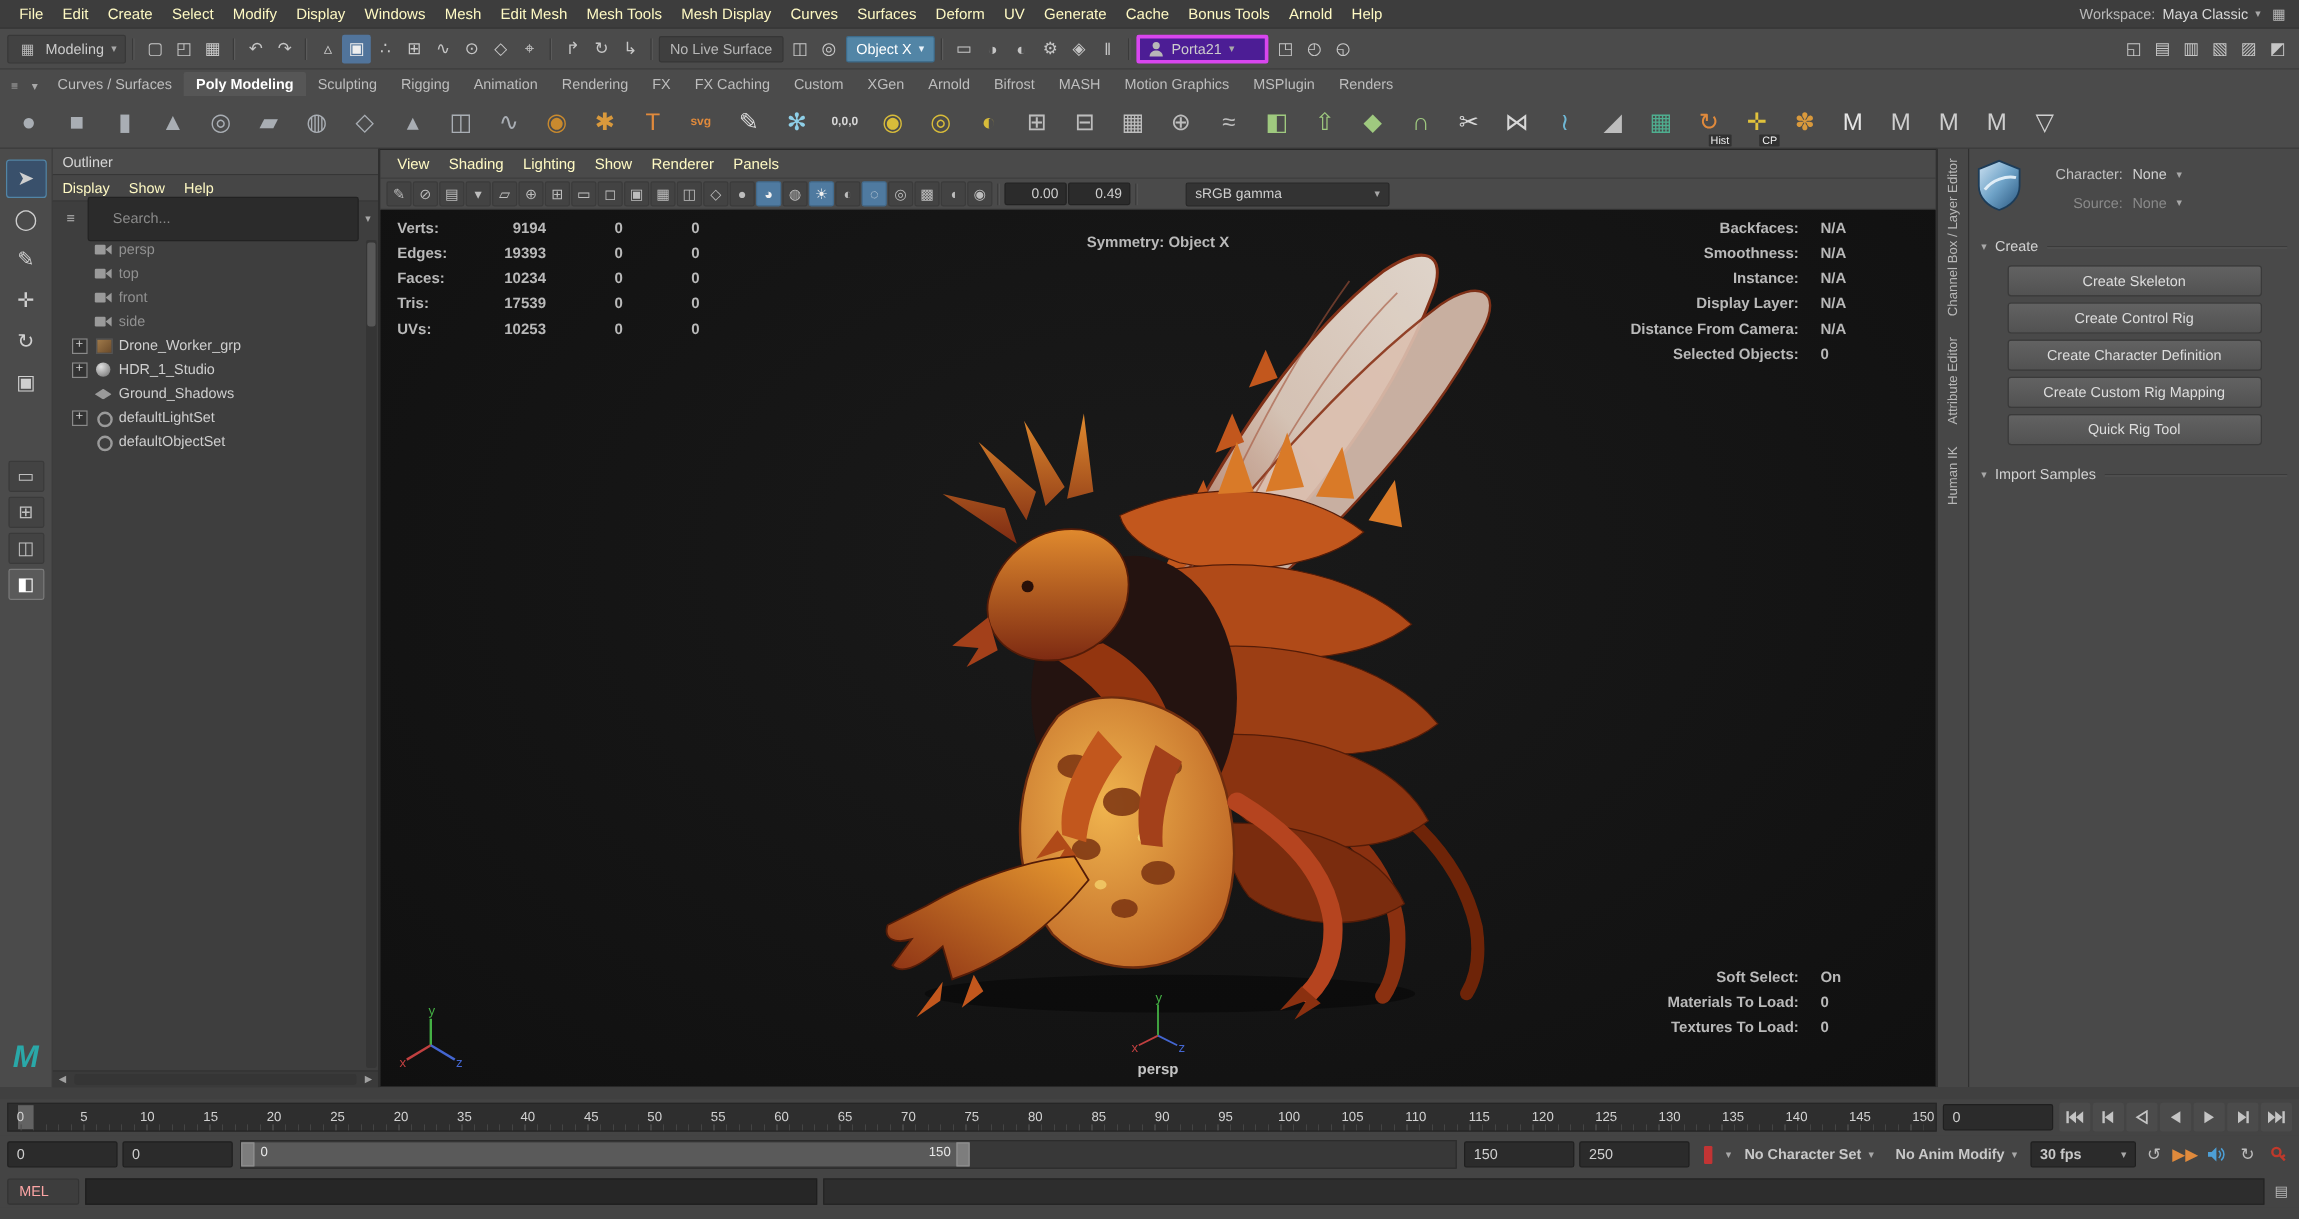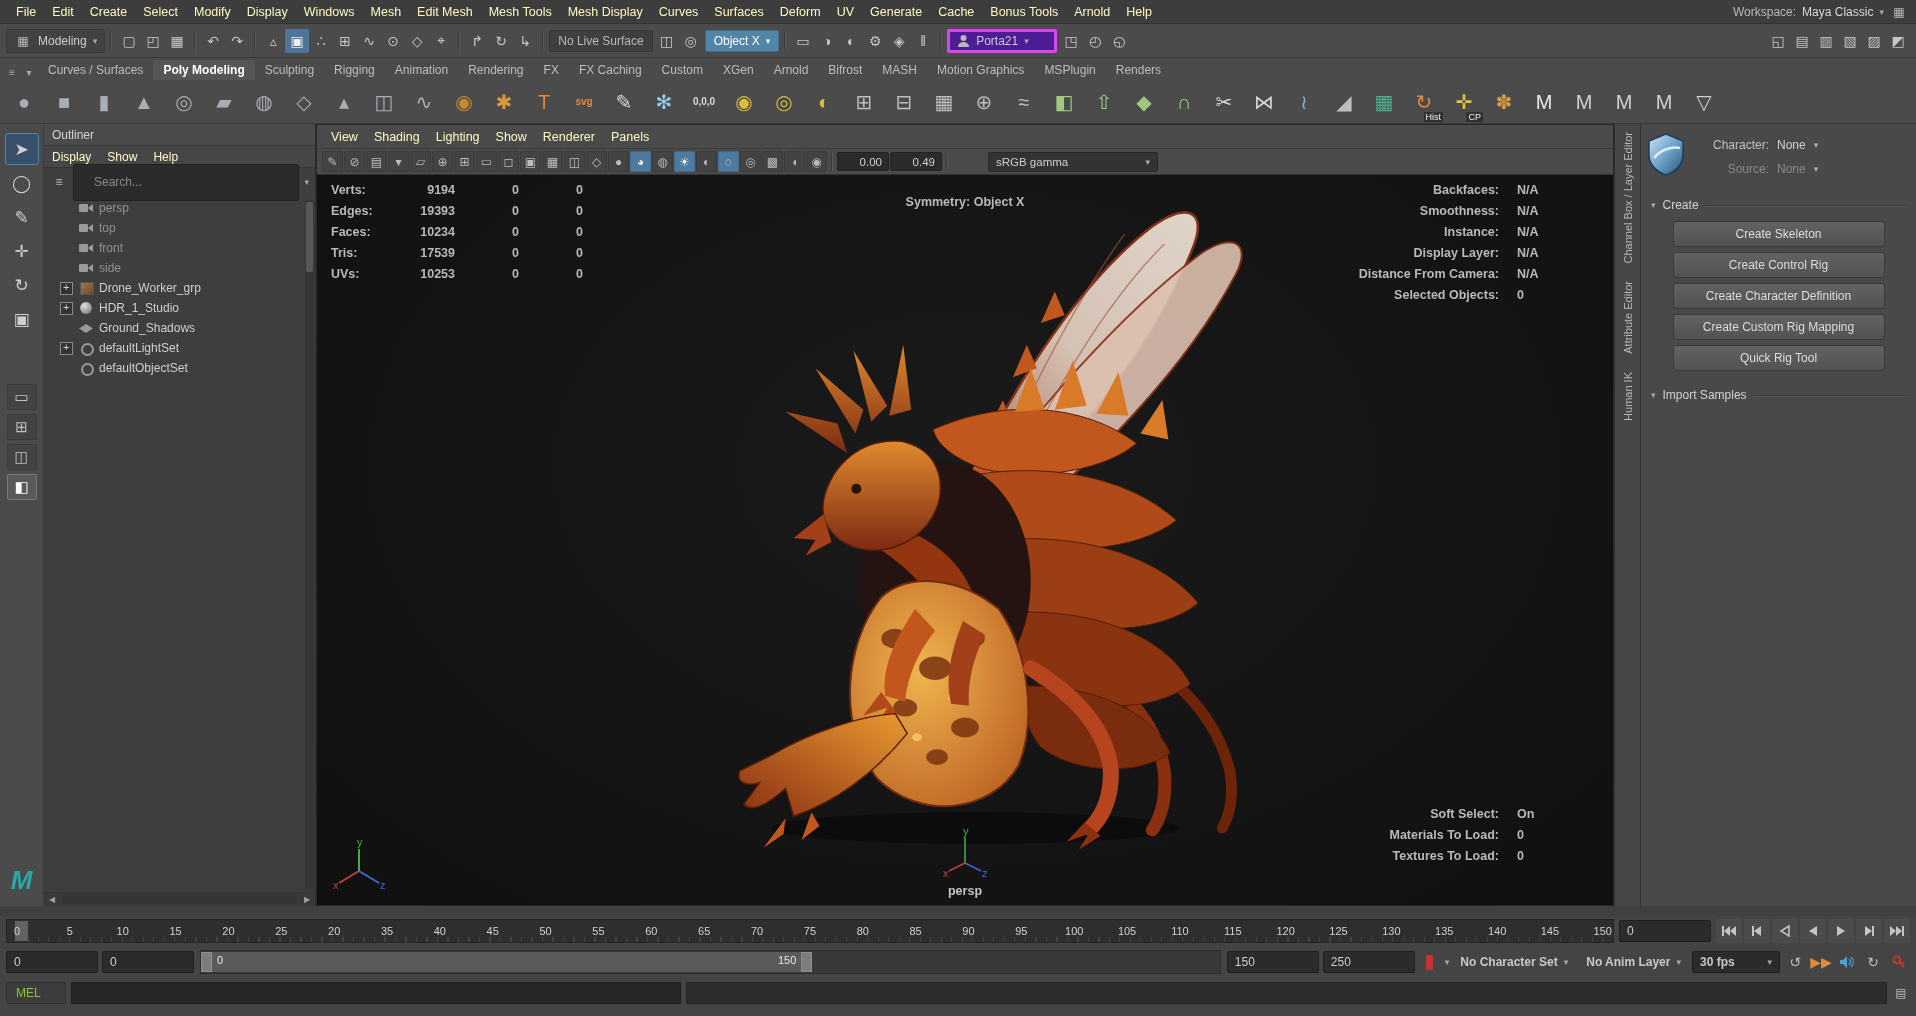--- a/index.html
+++ b/index.html
@@ -152,21 +152,21 @@
   .rlab { position:absolute; top:2px; font-size:11px; color:#e8e8e8; }
   .rlab.left { left:16px; } .rlab.right { right:16px; }
   .ddl { display:flex; align-items:center; gap:6px; color:#c8c8c8; padding:0 7px; height:22px;font-weight:bold; }
   .fpsbox { width:88px; justify-content:space-between; }
   .bookmark { width:7px; height:15px; background:#c23434; border-radius:1px; }
   .rico { width:22px; height:22px; display:flex; align-items:center; justify-content:center; font-size:14px; color:#bdbdbd; }
   .rico.orange { color:#e08a3c; }
 
   
   .cmdrow { height:26px; display:flex; align-items:center; padding:0 6px; gap:5px; background:#444; margin-top:2px; }
-  .mel-btn { width:60px; height:22px; background:#3d3d3d; border:1px solid #333; color:#84cc16; display:flex; align-items:center; padding:0 9px; border-radius:2px; }
+  .mel-btn { width:60px; height:22px; background:#3d3d3d; border:1px solid #333; color:#fca5a5; display:flex; align-items:center; padding:0 9px; border-radius:2px; }
   .cmd-input { flex:0 0 610px; height:22px; background:#262626; border:1px solid #1e1e1e; color:#ccc; padding:0 6px; font-family:"DejaVu Sans Mono", monospace; font-size:12px; }
   .cmd-output { flex:1; height:22px; background:#2d2d2d; border:1px solid #242424; }
   .bottom-pad { height:10px; }
 </style>
 </head>
 <body>
 
 <div class="app">
 
   <div class="menubar">
@@ -1185,21 +1185,21 @@
     <div class="tfield rfield">250</div>
     <div class="rico">
         <span class="bookmark"></span>
       </div>
     <span class="caret">▾</span>
     <div class="ddl">
       <span>No Character Set</span>
       <span class="caret">▾</span>
     </div>
     <div class="ddl">
-      <span>No Anim Layer</span>
+      <span>No Anim Modify</span>
       <span class="caret">▾</span>
     </div>
     <div class="tfield fpsbox ddl">
       <span>30 fps</span>
       <span class="caret">▾</span>
     </div>
     <div class="rico">↺</div>
     <div class="rico orange">▶▶</div>
     <div class="rico">
       <svg width="16" height="14" viewBox="0 0 16 14">

